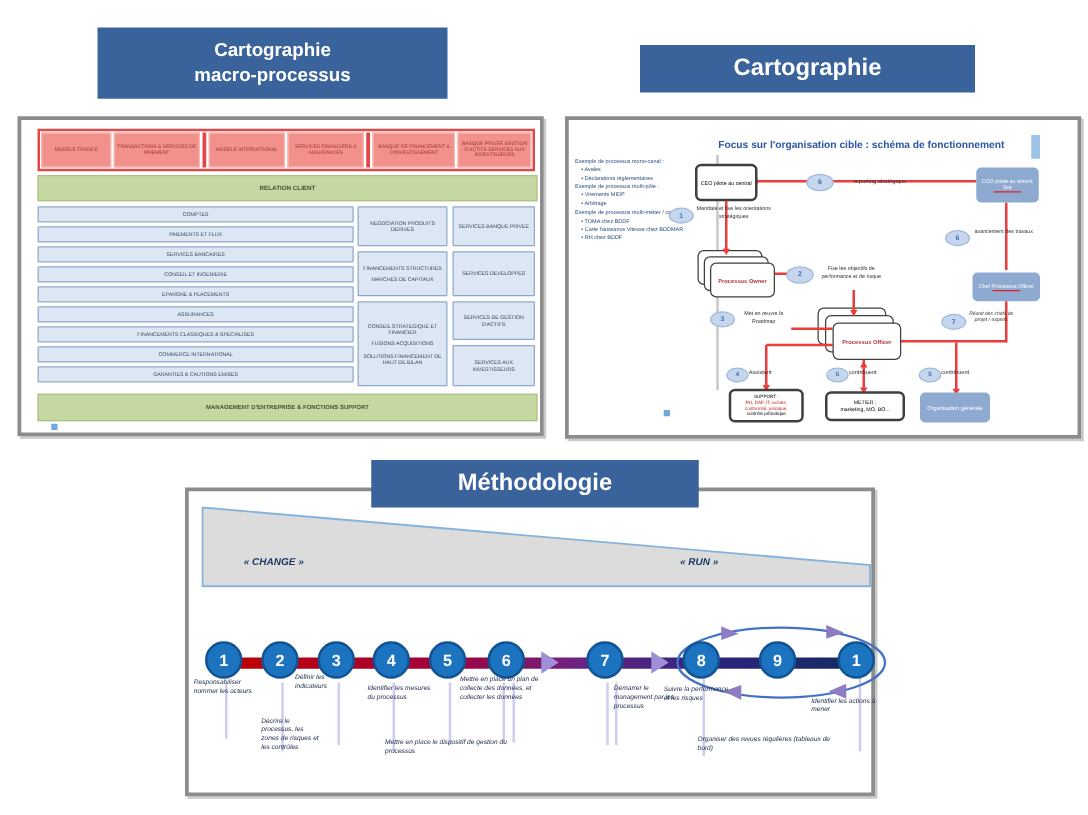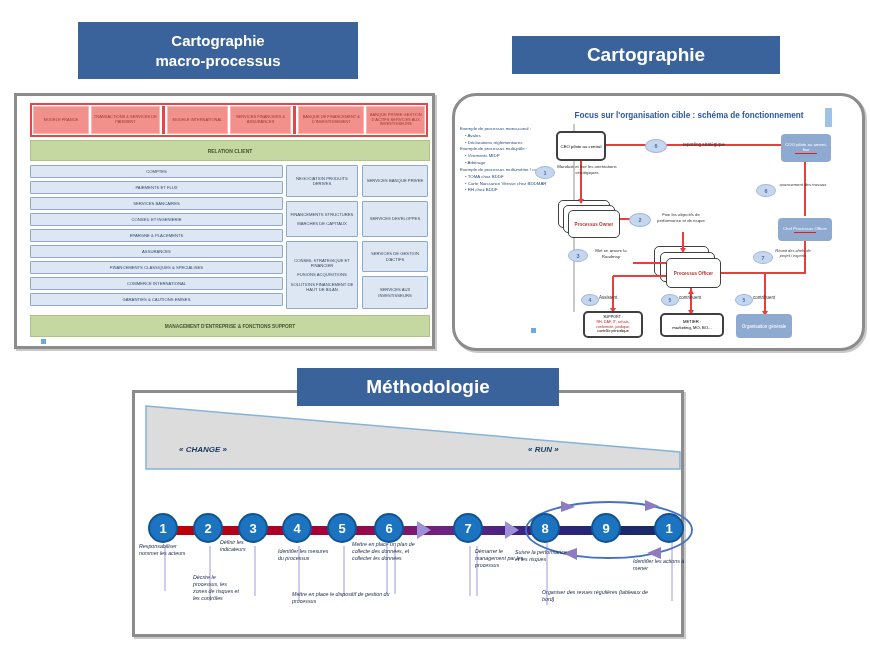--- a/index.html
+++ b/index.html
@@ -119,21 +119,21 @@
     <div class="sbox" style="left:345px;top:69px;width:66px;height:32px;">SERVICES BANQUE PRIVEE</div>
     <div class="sbox" style="left:345px;top:105px;width:66px;height:36px;">SERVICES DEVELOPPES</div>
     <div class="sbox" style="left:345px;top:145px;width:66px;height:31px;">SERVICES DE GESTION D'ACTIFS</div>
     <div class="sbox" style="left:345px;top:180px;width:66px;height:33px;">SERVICES AUX INVESTISSEURS</div>
 
     <div class="greenbar" style="left:13px;top:219px;width:398px;height:20px;font-size:4.8px;">MANAGEMENT D'ENTREPRISE  &amp;  FONCTIONS SUPPORT</div>
 
     <div class="marker" style="left:24px;top:243px;"></div>
   </div>
 
-  <div class="panel" style="left:452px;top:93px;width:413px;height:258px;border-radius:24px;">
+  <div class="panel" style="left:452px;top:93px;width:413px;height:258px;">
 
     <div class="govtitle" style="left:100px;top:15px;width:268px;font-size:8.2px;">Focus sur l'organisation cible : schéma de fonctionnement</div>
     <div class="abs" style="left:370px;top:12px;width:7px;height:19px;background:#9DC3E6;"></div>
 
     <div class="abs" style="left:5px;top:30px;width:110px;">
       <div class="sideline">Exemple de processus mono-canal :</div>
       <div class="sideline" style="padding-left:5px;">•  Avales</div>
       <div class="sideline" style="padding-left:5px;">•  Déclarations réglementaires</div>
       <div class="sideline">Exemple de processus multi-pôle :</div>
       <div class="sideline" style="padding-left:5px;">•  Virements MIDP</div>
@@ -219,21 +219,21 @@
       <span>contrôle périodique</span>
     </div>
     <div class="govbox" style="left:205px;top:217px;width:64px;height:24px;border-width:2px;font-size:4.2px;line-height:1.5;">
       <span>METIER :</span>
       <span>marketing, MO, BO...</span>
     </div>
 
     <div class="marker" style="left:76px;top:232px;"></div>
   </div>
 
-  <div class="panel" style="left:132px;top:390px;width:552px;height:247px;">
+  <div class="panel" style="left:148px;top:390px;width:552px;height:247px;">
 
     <svg class="abs" style="left:10px;top:12px;z-index:1;" width="537" height="66">
       <polygon points="1,1 535,47 535,64 1,64" fill="#DCDCDC" stroke="#85B3DC" stroke-width="1.5"></polygon>
     </svg>
     <div class="ann" style="left:44px;top:52px;font-weight:bold;font-style:italic;font-size:8px;color:#17375E;z-index:2;">« CHANGE »</div>
     <div class="ann" style="left:393px;top:52px;font-weight:bold;font-style:italic;font-size:8px;color:#17375E;z-index:2;">« RUN »</div>
 
 
     <svg class="abs" style="left:380px;top:105px;z-index:4;" width="190" height="67">
       <ellipse cx="94" cy="32" rx="83" ry="28" fill="none" stroke="#4472C4" stroke-width="1.8"></ellipse>

